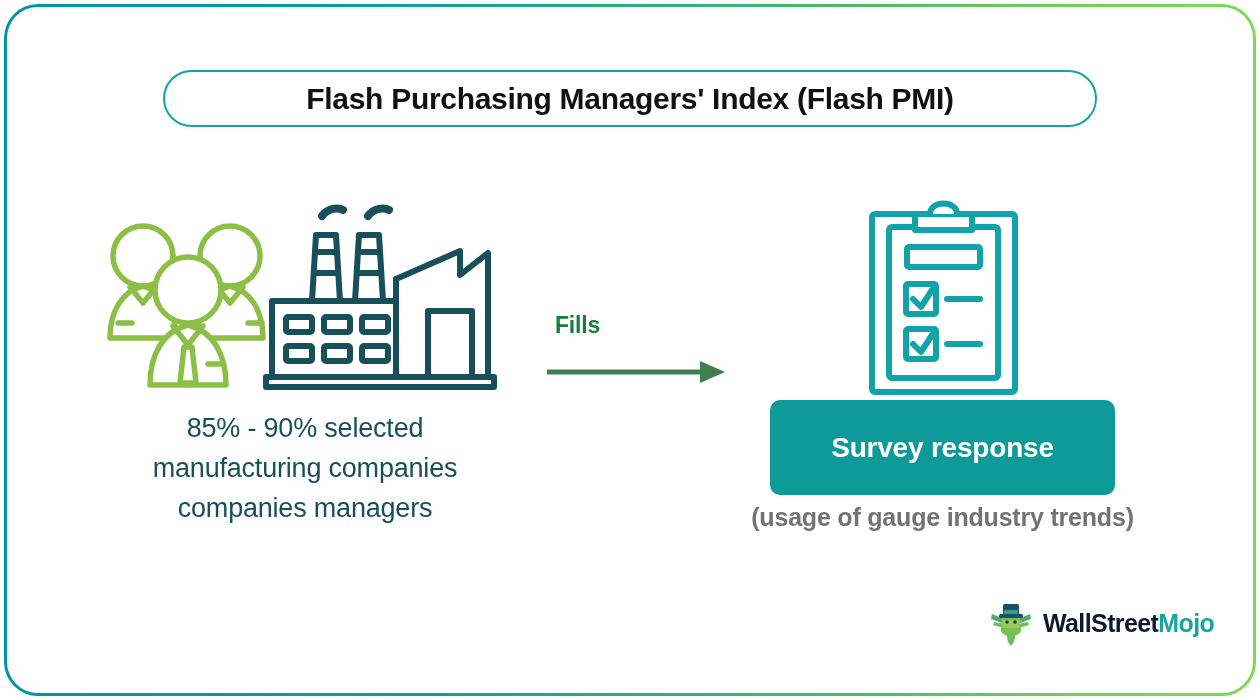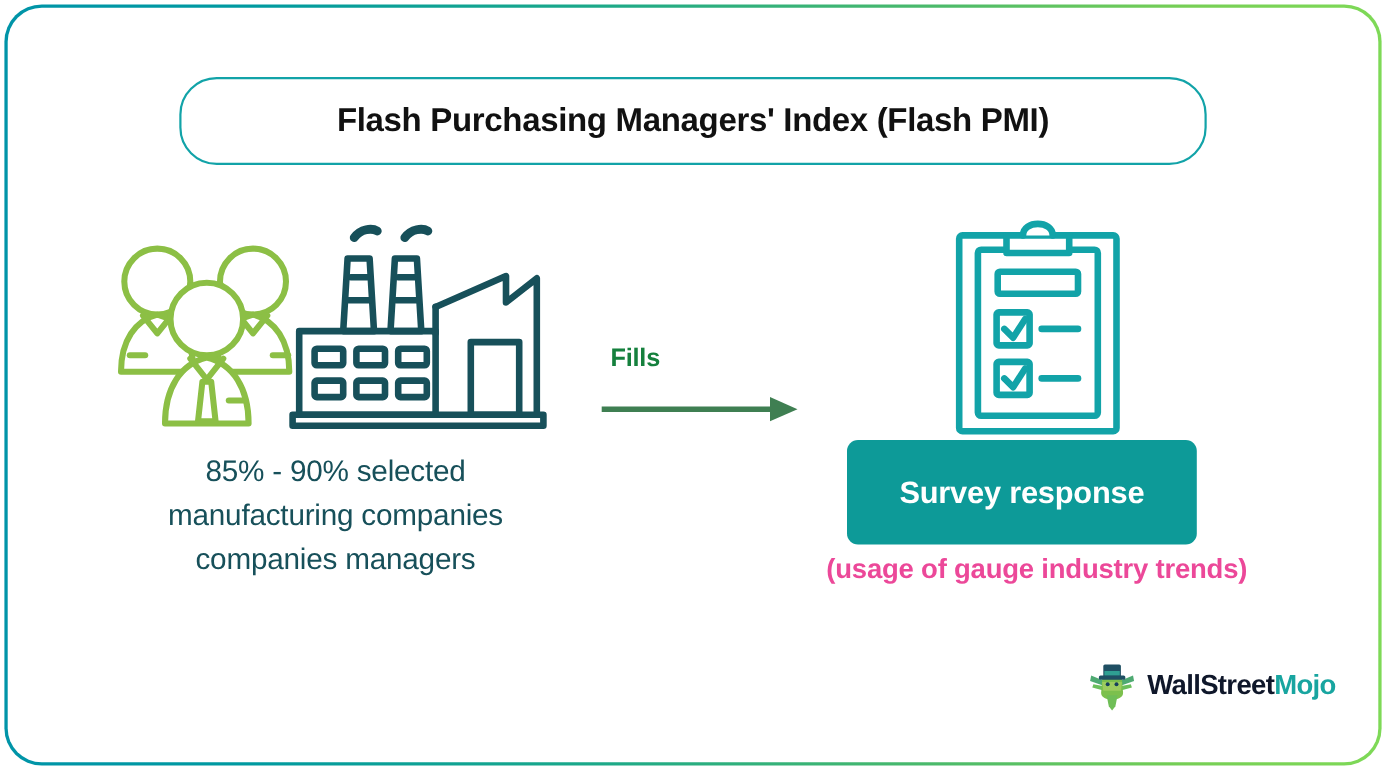--- a/index.html
+++ b/index.html
@@ -28,21 +28,21 @@
     width:100%;height:100%;
     background:#ffffff;
     border-radius:31px;
     box-sizing:border-box;
   }
 
   
   .title-pill{
     position:absolute;
     left:163px;top:70px;
-    width:934px;height:80px;
+    width:934px;height:57px;
     box-sizing:border-box;
     border:2.5px solid #12a3a8;
     border-radius:34px;
     background:#ffffff;
     display:flex;align-items:center;justify-content:center;
   }
   .title-text{
     font-size:30px;
     font-weight:700;
     color:#111111;
@@ -87,40 +87,40 @@
 
   
   .clipboard-wrap{
     position:absolute;
     left:862px;top:192px;
     width:166px;height:205px;
   }
   .survey-banner{
     position:absolute;
     left:770px;top:400px;
-    width:318px;height:95px;
+    width:345px;height:95px;
     background:#0d9a98;
     border-radius:10px;
     display:flex;align-items:center;justify-content:center;
   }
   .survey-banner-text{
     font-size:28px;
     font-weight:700;
     color:#ffffff;
     letter-spacing:-0.2px;
     white-space:nowrap;
   }
   .right-subcaption{
     position:absolute;
     left:690px;top:503px;
     width:505px;
     text-align:center;
     font-size:25px;
     font-weight:700;
-    color:#ec4899;
+    color:#737373;
     letter-spacing:-0.2px;
   }
 
   
   .logo{
     position:absolute;
     left:988px;top:598px;
     display:flex;align-items:center;gap:9px;
   }
   .logo-mark{width:46px;height:50px;display:block;}

